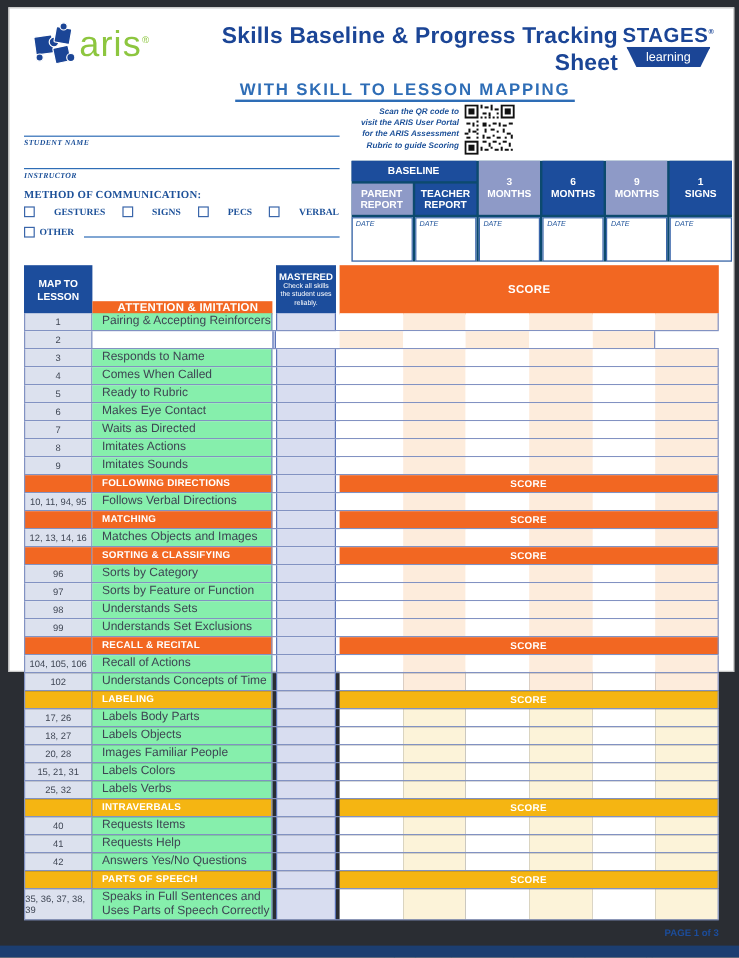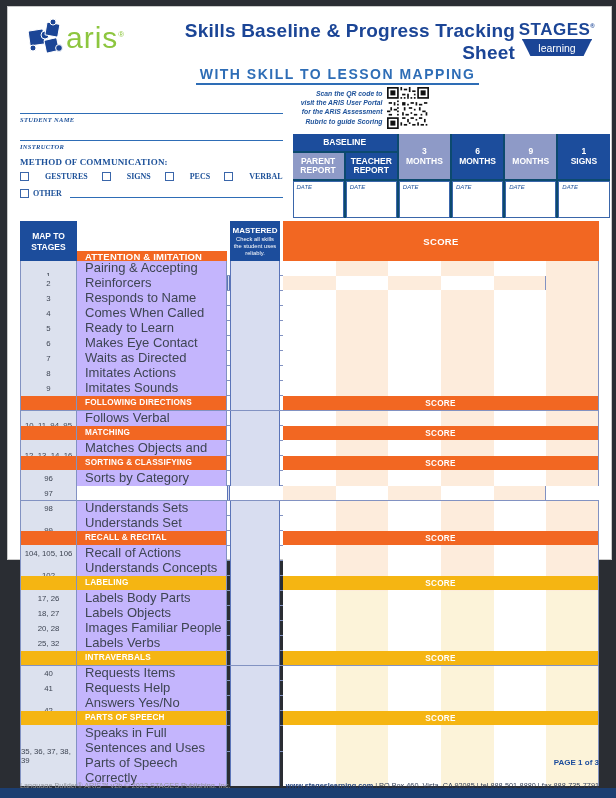--- a/index.html
+++ b/index.html
@@ -59,30 +59,30 @@
   .baseline{grid-column:1/3; grid-row:1;}
   .span2{grid-row:1/3;}
   .datecell{border:1px solid #3a66aa; background:#fff; font-size:6px; font-style:italic;
             color:var(--blue); padding:2px 0 0 3px;}
   
   .tbl{margin-top:3px;}
   .thead,.trow{display:grid; grid-template-columns:57px 150px 3px 50px 3px repeat(6,1fr);}
   .thead{height:40px;}
   .h{display:flex; align-items:center; color:#fff; font-weight:bold;}
   .h.map{background:var(--navy); justify-content:center; text-align:center; font-size:8.5px; line-height:1.2;}
-  .h.sect{background:var(--orange); padding-left:8px; font-size:9.5px; letter-spacing:.2px;margin-top:30px;}
+  .h.sect{background:var(--orange); padding-left:21px; font-size:9.5px; letter-spacing:.2px;margin-top:30px;}
   .h.mastered{background:var(--navy); flex-direction:column; justify-content:center; text-align:center;}
   .h.mastered .mh{font-size:8px;text-align:center;} .h.mastered .note{font-size:5.8px; font-weight:normal; line-height:1.2; margin-top:1px; padding:0 2px;}
   .h.scoreh{grid-column:span 6; background:var(--orange); justify-content:center; font-size:9.5px; letter-spacing:.3px;}
   .trow{height:15px; border-bottom:1px solid var(--slate);}
   .trow.tall{height:26px;}
   .c{display:flex; align-items:center;}
   .c.lesson{background:var(--numbg); justify-content:center; font-size:7.8px; color:var(--ink);
             border-left:1px solid var(--slate); border-right:1px solid var(--slate);}
-  .c.skill{background:#c4b5fd; padding-left:8px; font-size:13px; color:var(--ink);
+  .c.skill{background:#86efac; padding-left:8px; font-size:10px; color:var(--ink);
            border-right:1px solid var(--slate); line-height:1.15;}
   .c.mast{background:var(--mastbg); border-left:1px solid var(--mastb); border-right:1px solid var(--mastb);}
   .c.score{background:#fff;}
   .c.score:last-child{border-right:1px solid var(--slate);}
   .trow.orange .c.score.tint{background:var(--peach);}
   .trow.gold .c.score.tint{background:var(--cream);}
   .trow.section .c.lesson{border-color:var(--slate);}
   .trow.section.orange .c.lesson,.trow.section.orange .c.skill{background:var(--orange);}
   .trow.section.gold .c.lesson,.trow.section.gold .c.skill{background:var(--gold);}
   .trow.section .c.skill{color:#fff; font-weight:bold; font-size:8.2px; letter-spacing:.2px;text-align:right;}
@@ -275,21 +275,21 @@
         <div class="datecell" style="grid-row:3">DATE</div>
         <div class="datecell" style="grid-row:3">DATE</div>
         <div class="datecell" style="grid-row:3">DATE</div>
         <div class="datecell" style="grid-row:3">DATE</div>
       </div>
     </div>
   </div>
 
   <div class="tbl">
     <div class="thead">
-      <div class="h map">MAP TO STAGES</div>
+      <div class="h map">MAP TO LESSON</div>
       <div class="h sect">ATTENTION &amp; IMITATION</div>
       <div class="gap"></div>
       <div class="h mastered">
         <div class="mh">MASTERED</div>
         <div class="note">Check all skills the student uses reliably.</div>
       </div>
       <div class="gap"></div>
       <div class="h scoreh">SCORE</div>
     </div>
     <div>
@@ -339,21 +339,21 @@
           <div class="gap"></div>
           <div class="c score"></div>
           <div class="c score tint"></div>
           <div class="c score"></div>
           <div class="c score tint"></div>
           <div class="c score"></div>
           <div class="c score tint"></div>
         </div>
         <div class="trow skill orange">
           <div class="c lesson">5</div>
-          <div class="c skill">Ready to Learn</div>
+          <div class="c skill">Ready to Rubric</div>
           <div class="gap"></div>
           <div class="c mast"></div>
           <div class="gap"></div>
           <div class="c score"></div>
           <div class="c score tint"></div>
           <div class="c score"></div>
           <div class="c score tint"></div>
           <div class="c score"></div>
           <div class="c score tint"></div>
         </div>
@@ -467,20 +467,21 @@
           <div class="gap"></div>
           <div class="c score"></div>
           <div class="c score tint"></div>
           <div class="c score"></div>
           <div class="c score tint"></div>
           <div class="c score"></div>
           <div class="c score tint"></div>
         </div>
         <div class="trow skill orange">
           <div class="c lesson">97</div>
+          <div class="c skill">Sorts by Feature or Function</div>
           <div class="gap"></div>
           <div class="c mast"></div>
           <div class="gap"></div>
           <div class="c score"></div>
           <div class="c score tint"></div>
           <div class="c score"></div>
           <div class="c score tint"></div>
           <div class="c score"></div>
           <div class="c score tint"></div>
         </div>
@@ -574,20 +575,33 @@
           <div class="c score"></div>
           <div class="c score tint"></div>
           <div class="c score"></div>
           <div class="c score tint"></div>
           <div class="c score"></div>
           <div class="c score tint"></div>
         </div>
         <div class="trow skill gold">
           <div class="c lesson">20, 28</div>
           <div class="c skill">Images Familiar People</div>
+          <div class="gap"></div>
+          <div class="c mast"></div>
+          <div class="gap"></div>
+          <div class="c score"></div>
+          <div class="c score tint"></div>
+          <div class="c score"></div>
+          <div class="c score tint"></div>
+          <div class="c score"></div>
+          <div class="c score tint"></div>
+        </div>
+        <div class="trow skill gold">
+          <div class="c lesson">15, 21, 31</div>
+          <div class="c skill">Labels Colors</div>
           <div class="gap"></div>
           <div class="c mast"></div>
           <div class="gap"></div>
           <div class="c score"></div>
           <div class="c score tint"></div>
           <div class="c score"></div>
           <div class="c score tint"></div>
           <div class="c score"></div>
           <div class="c score tint"></div>
         </div>

